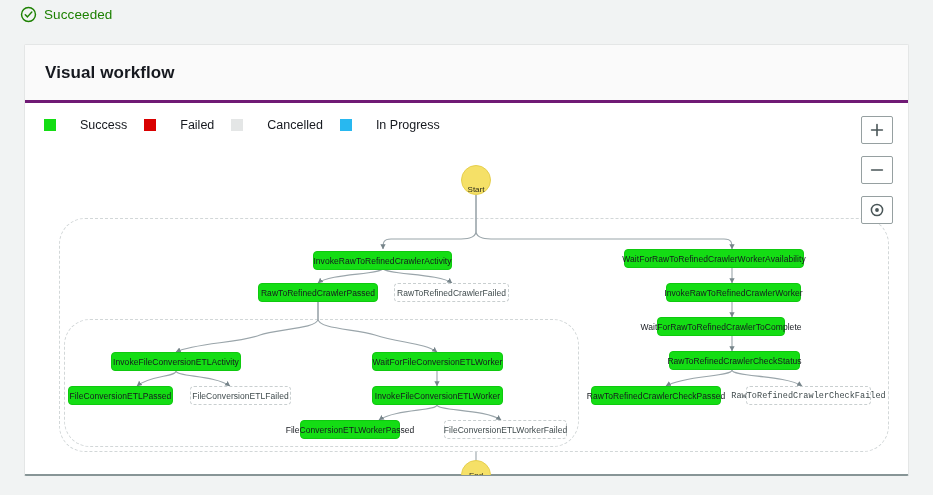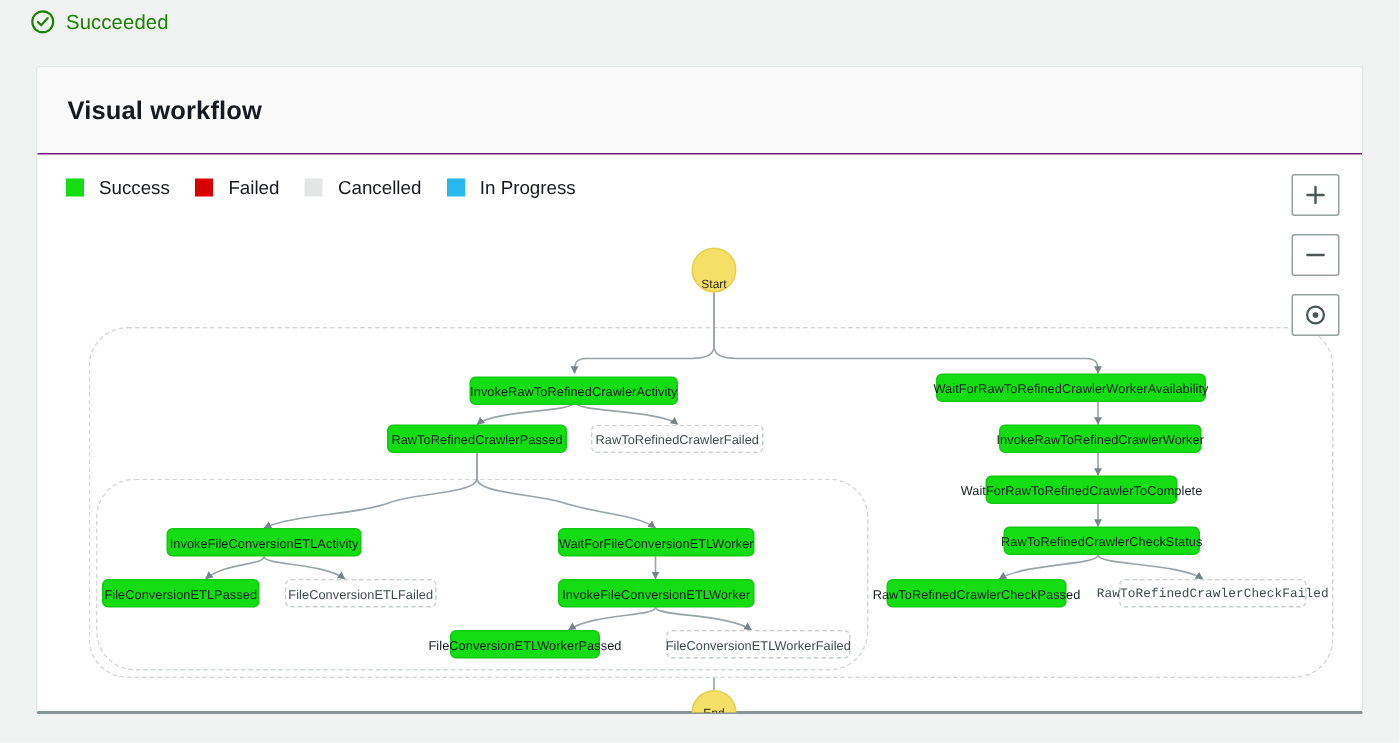--- a/index.html
+++ b/index.html
@@ -29,37 +29,37 @@
     position: absolute; left: 24px; top: 44px;
     width: 885px; height: 432px;
     background: #ffffff;
     border: 1px solid #e4e6e6;
     border-bottom: 2px solid #879596;
     border-radius: 2px;
   }
   .card-header {
     height: 58px;
     background: #fafafa;
-    border-bottom: 1px solid #701a75;
+    border-bottom: 3px solid #701a75;
     display: flex; align-items: center;
     padding: 0 20px;
   }
   .card-title {
     font-size: 17px; font-weight: bold; color: #16191f;
     letter-spacing: .1px;
   }
   .card-body { position: relative; height: 372px; overflow: hidden; }
 
   
   .legend {
     position: absolute; left: 19px; top: 15px;
     display: flex; align-items: center; gap: 17px;
     z-index: 6;
   }
-  .legend-item { display: flex; align-items: center; gap: 10px; }
+  .legend-item { display: flex; align-items: center; gap: 24px; }
   .legend-swatch { width: 12px; height: 12px; display: block; }
   .legend-label { font-size: 12.5px; color: #16191f; }
 
   
   .controls {
     position: absolute; right: 15px; top: 13px;
     display: flex; flex-direction: column; gap: 12px;
     z-index: 6;
   }
   .ctrl-btn {
@@ -254,21 +254,21 @@
           </div>
         <div class="node state-success" style="left:641px; top:180px; width:135px;">
             <span>InvokeRawToRefinedCrawlerWorker</span>
           </div>
         <div class="node state-success" style="left:632px; top:214px; width:128px;">
             <span>WaitForRawToRefinedCrawlerToComplete</span>
           </div>
         <div class="node state-success" style="left:644px; top:248px; width:131px;">
             <span>RawToRefinedCrawlerCheckStatus</span>
           </div>
-        <div class="node state-success" style="left:566px; top:283px; width:120px;">
+        <div class="node state-success" style="left:566px; top:283px; width:130px;">
             <span>RawToRefinedCrawlerCheckPassed</span>
           </div>
         <div class="node state-idle" style="left:721px; top:283px; width:125px;font-family:Liberation Mono, monospace;">
             <span>RawToRefinedCrawlerCheckFailed</span>
           </div>
 
       </div>
     </div>
   </div>
 </div>

